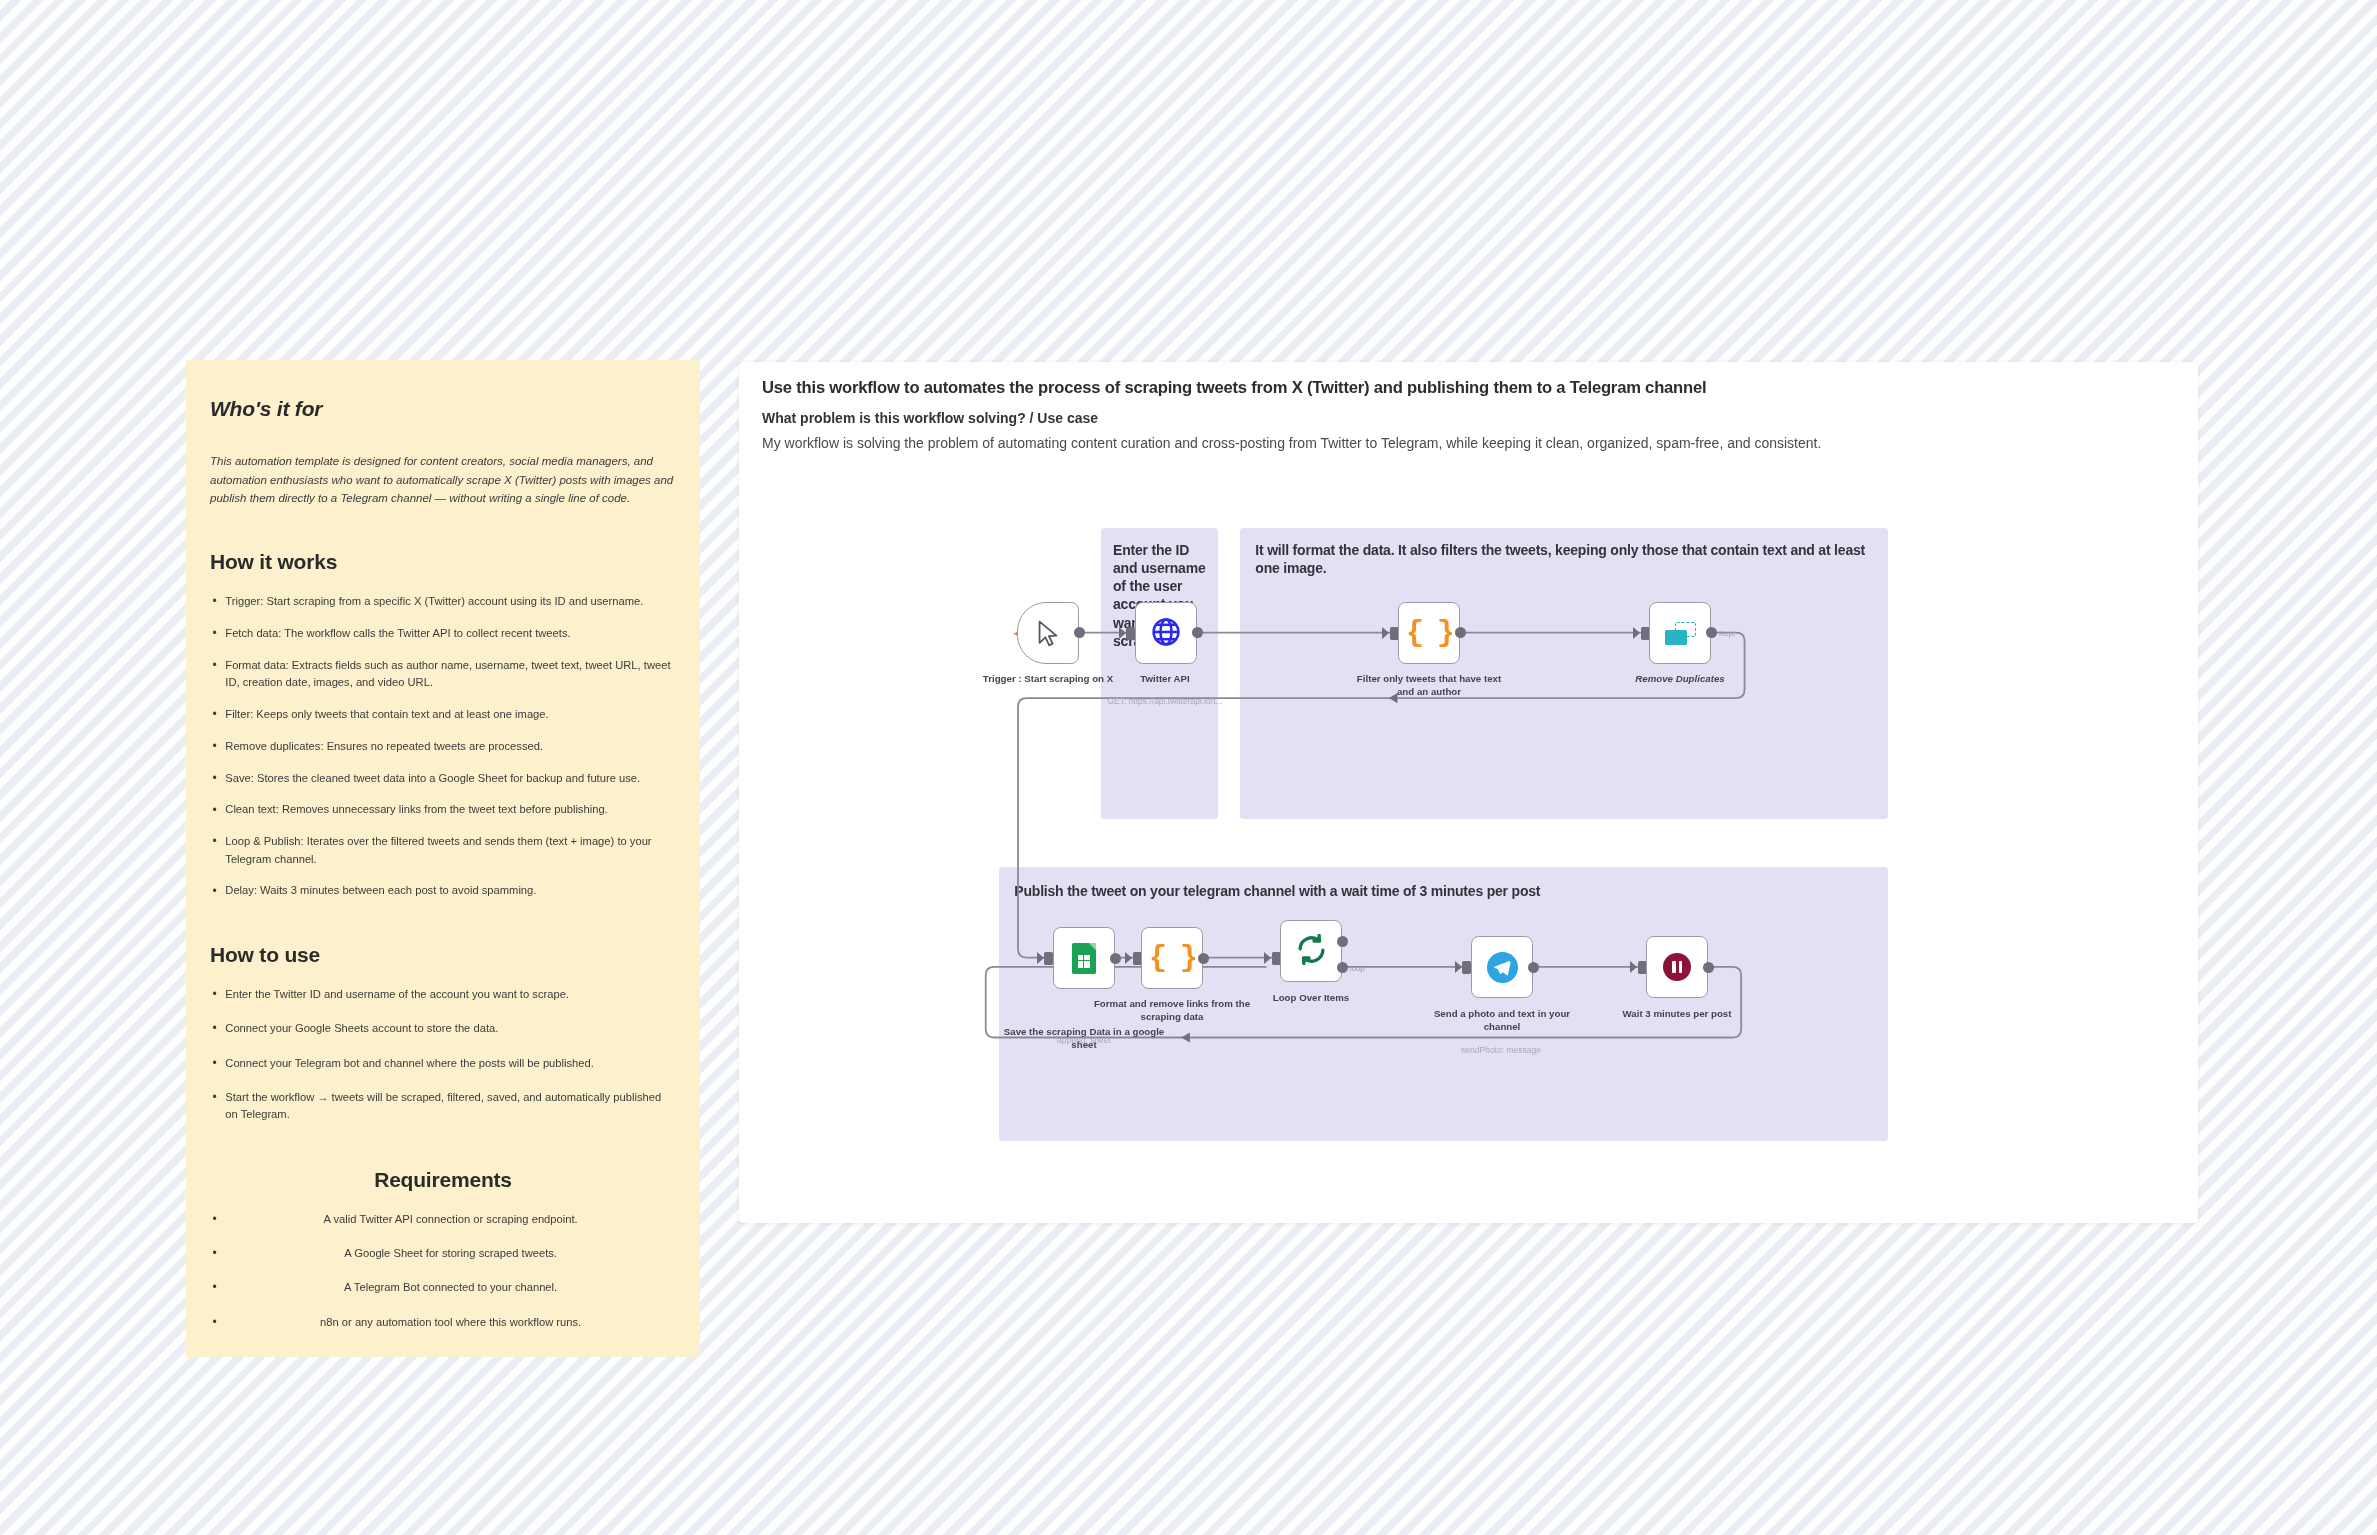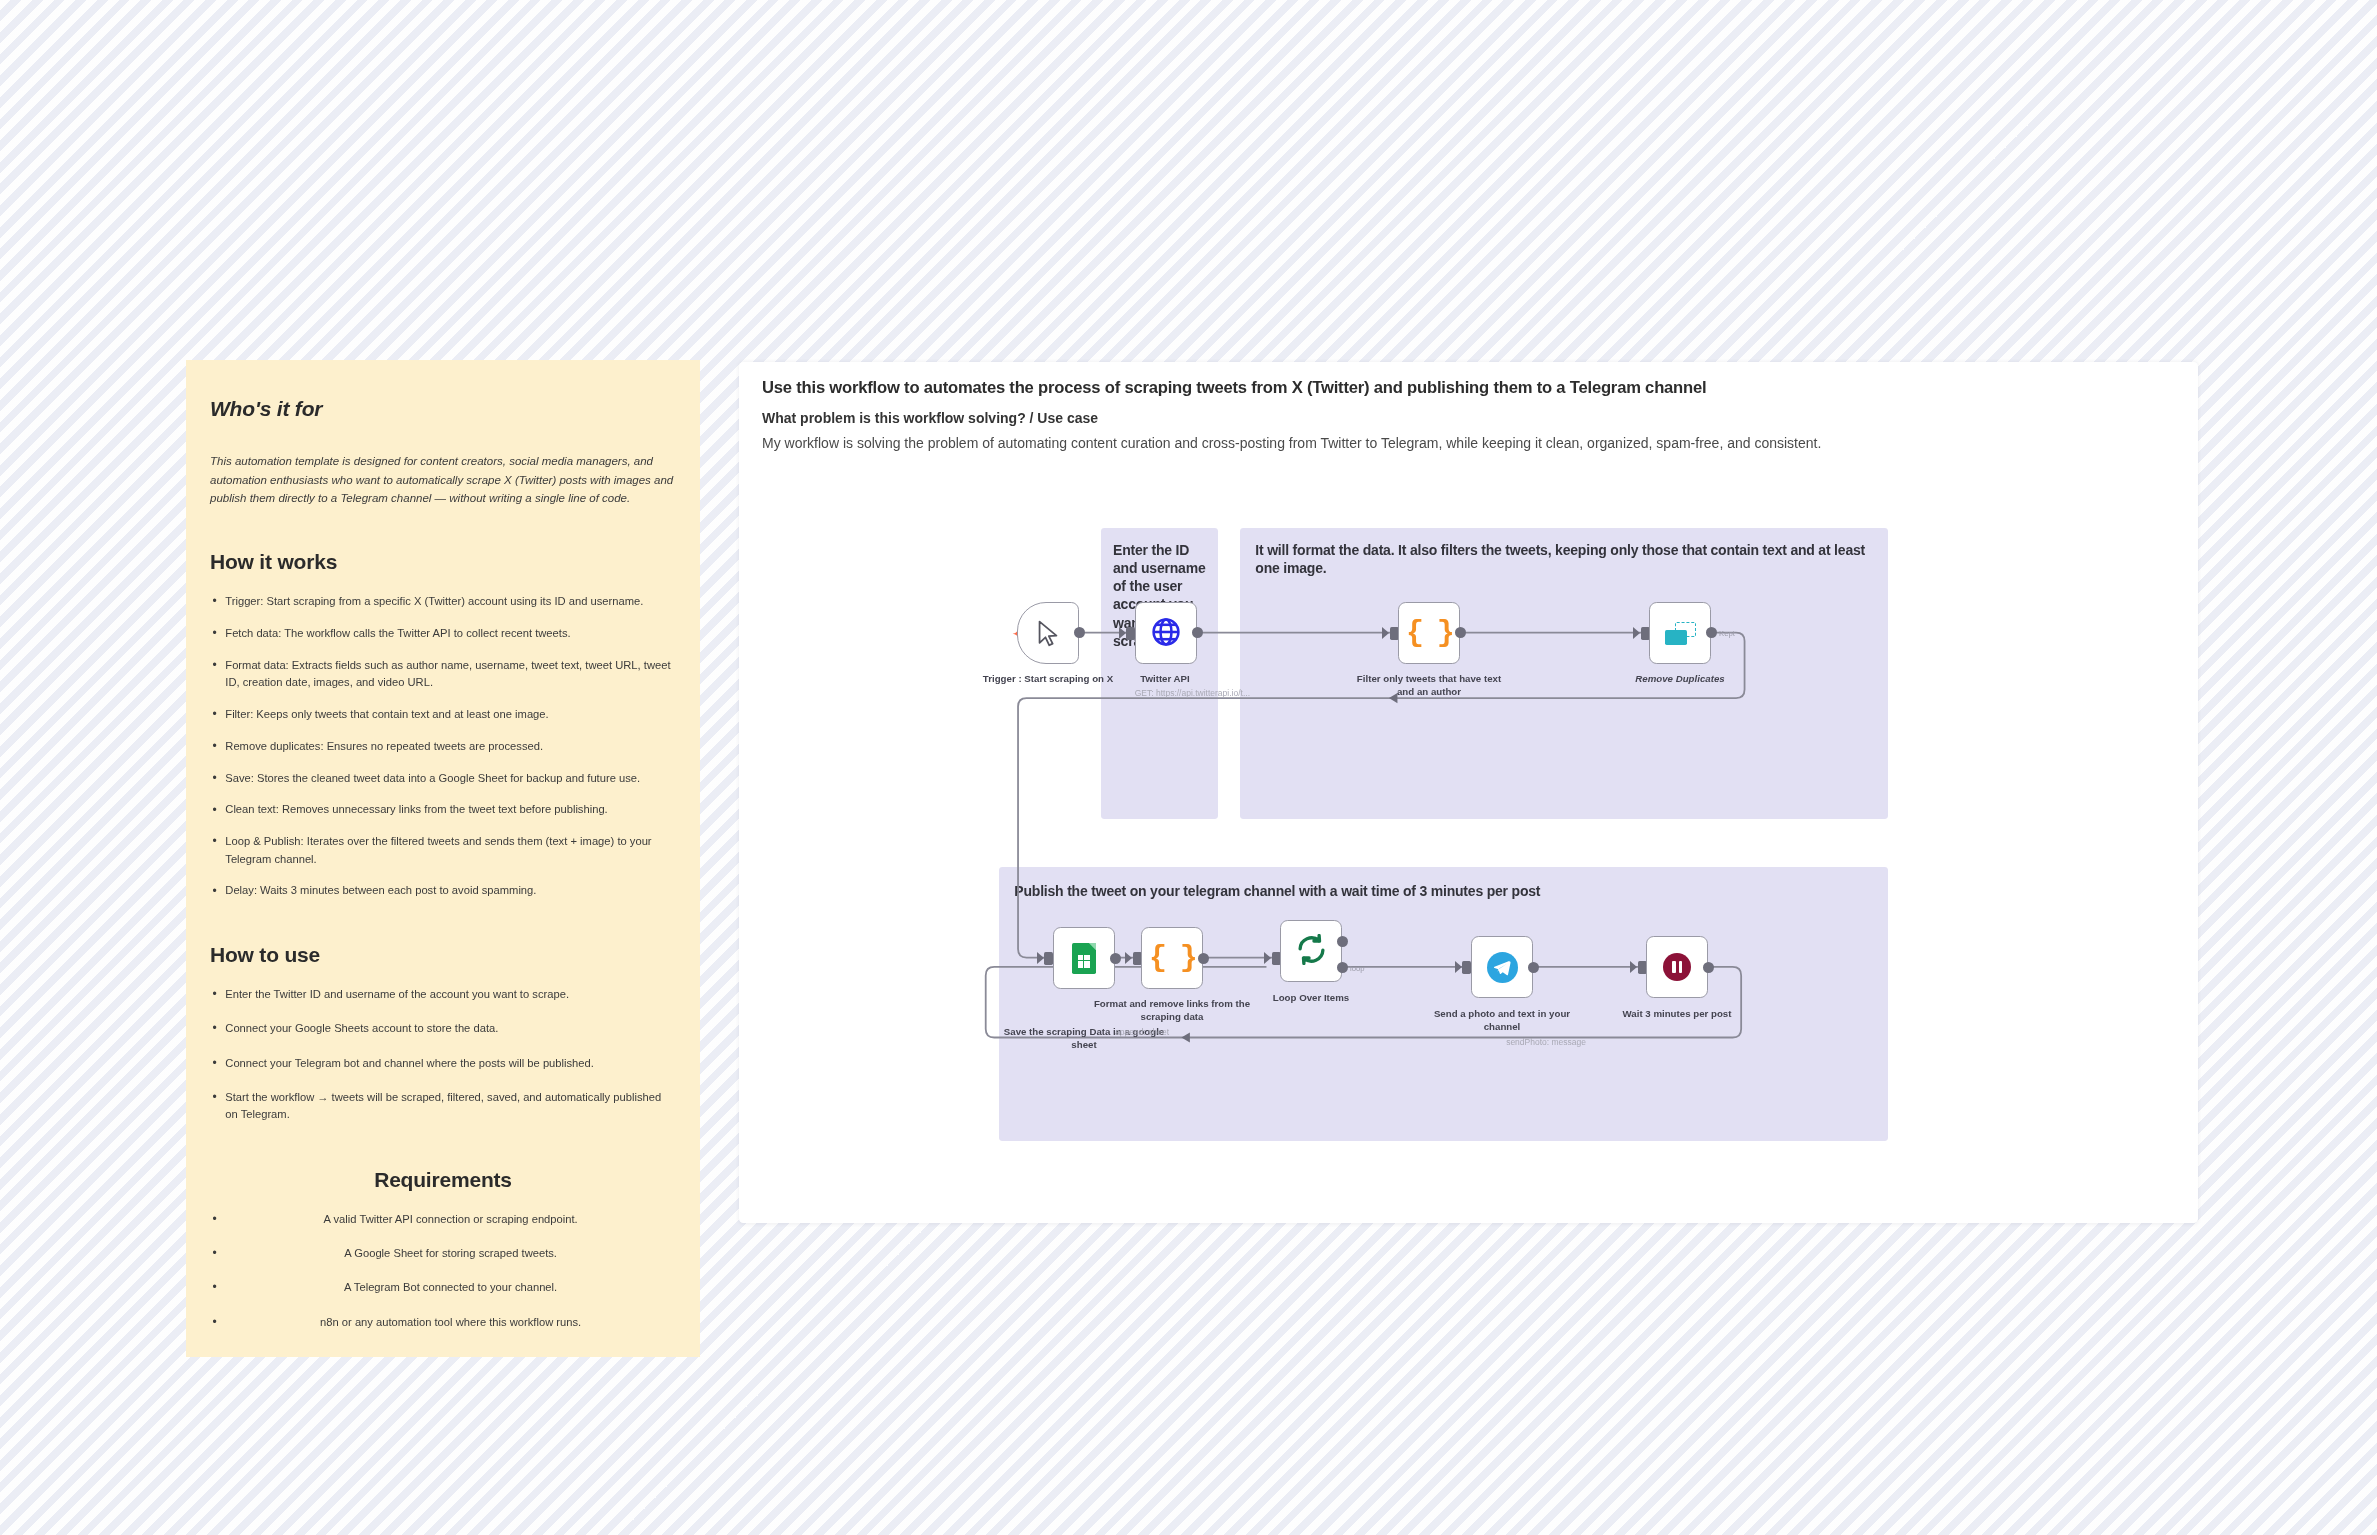--- a/index.html
+++ b/index.html
@@ -158,24 +158,25 @@
     position: absolute;
     text-align: center;
     font-size: 9.7px;
     font-weight: bold;
     color: #444450;
     line-height: 1.32;
     width: 162px;
   }
   .node-sublabel {
     position: absolute;
-    text-align: right;
+    text-align: center;
     font-size: 8.5px;
     color: #a9a9b5;
     width: 170px;
+    margin-top: 8px;
   }
   .port {
     position: absolute;
     width: 11px; height: 11px;
     background: #6e6e7c;
     border-radius: 50%;
   }
   .in-port {
     position: absolute;
     width: 9.4px; height: 12.8px;

